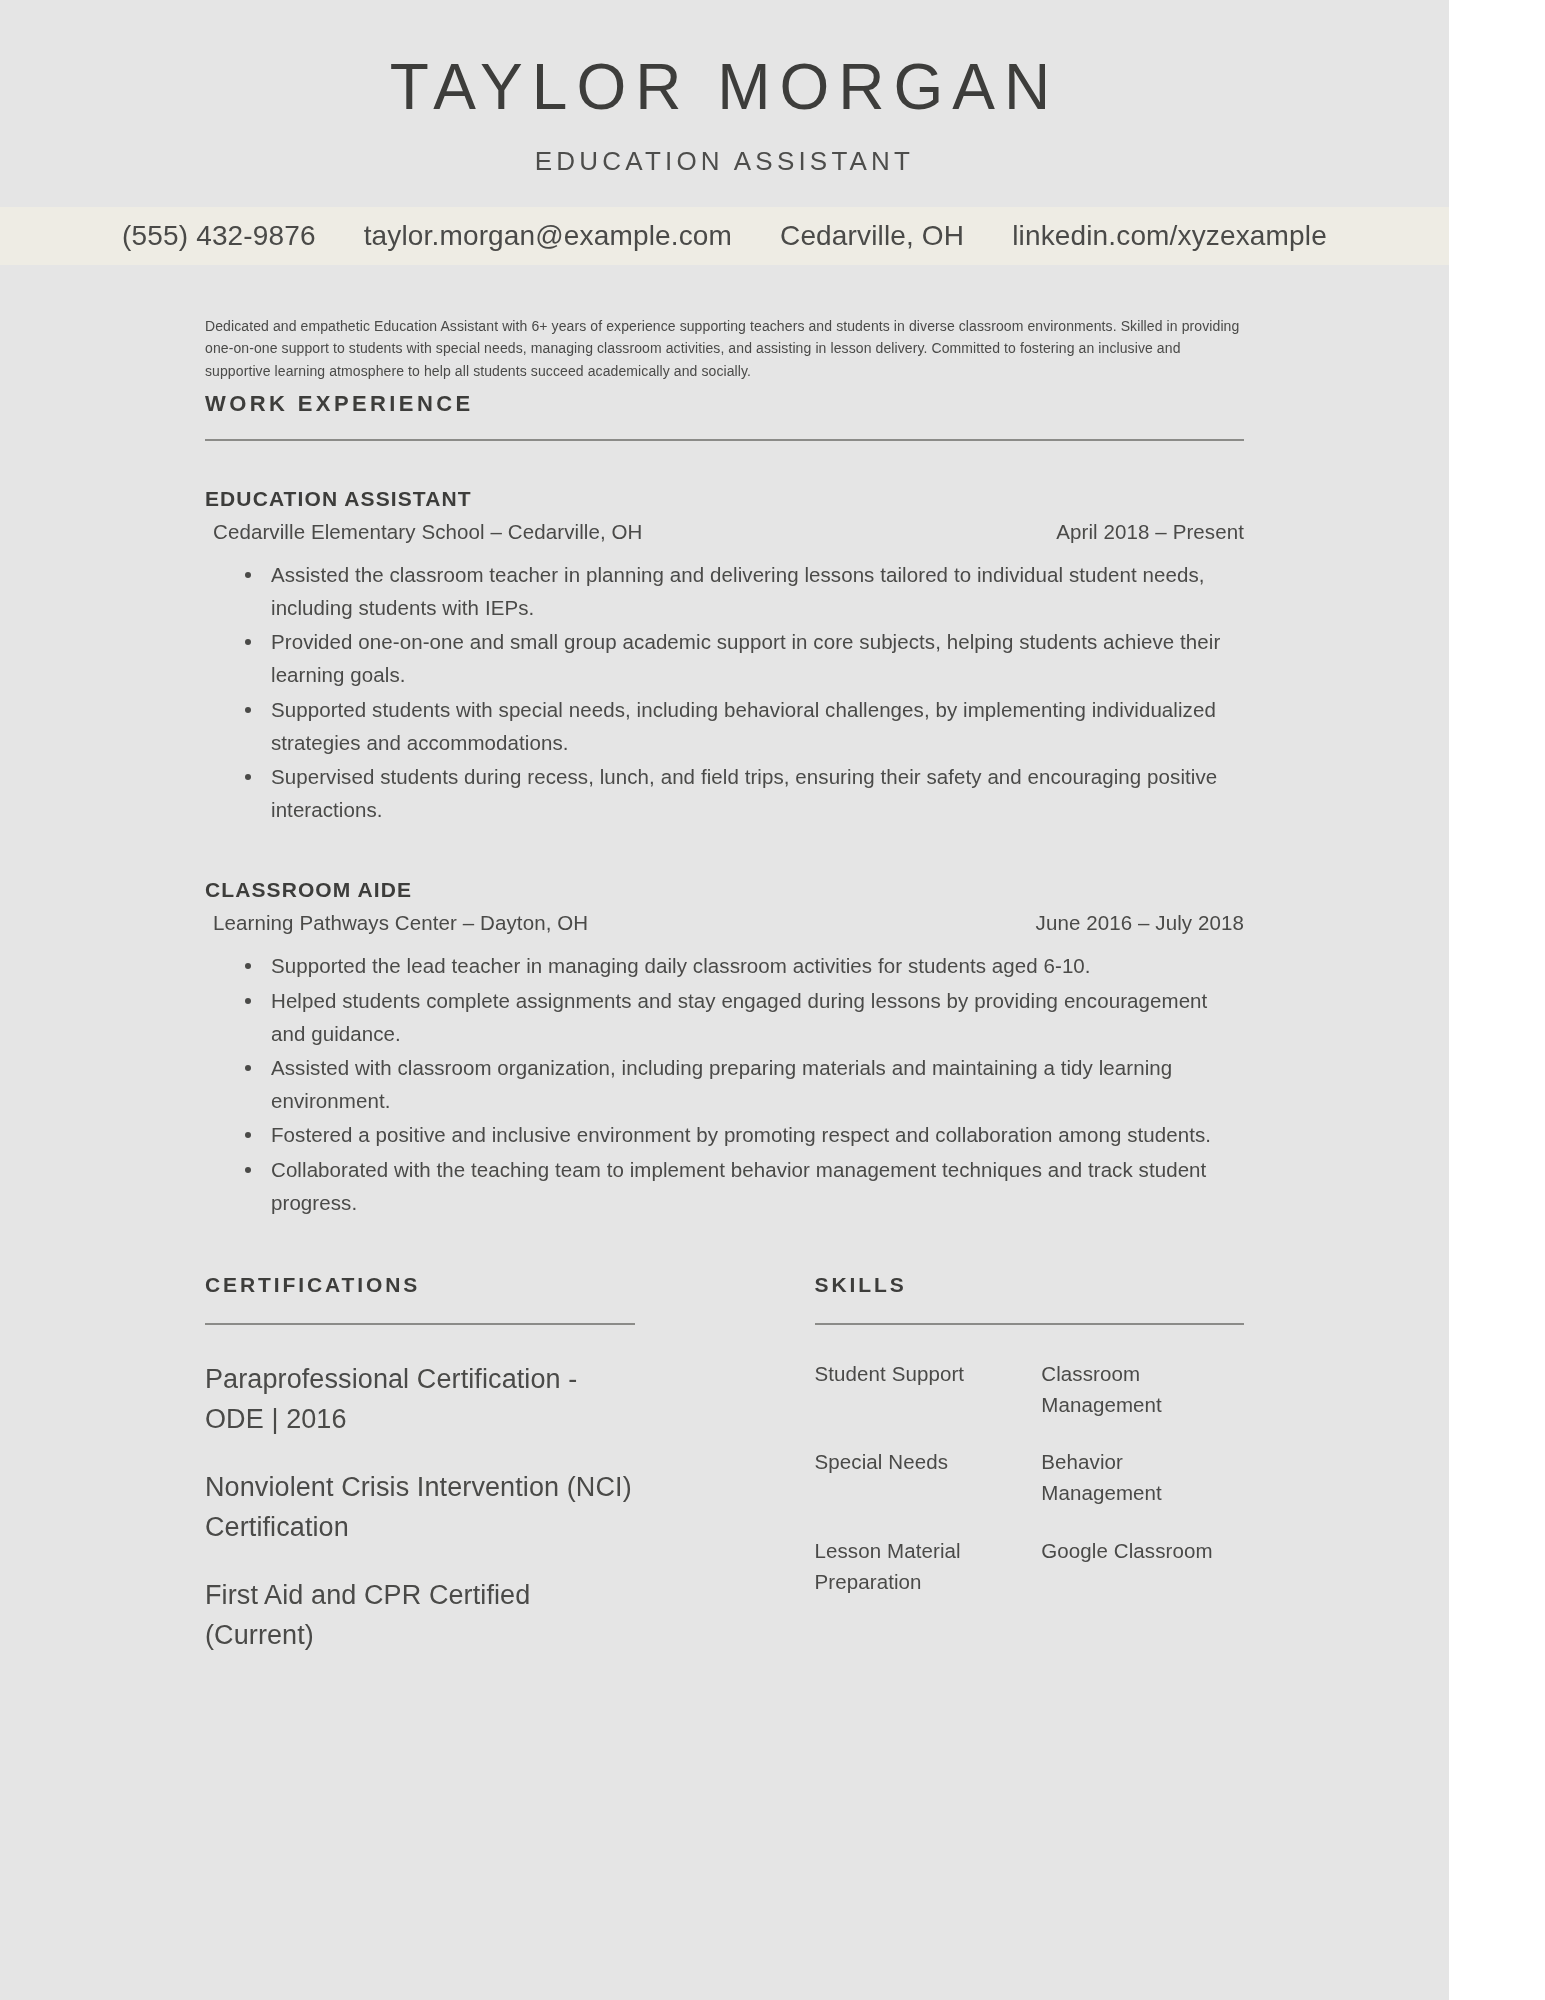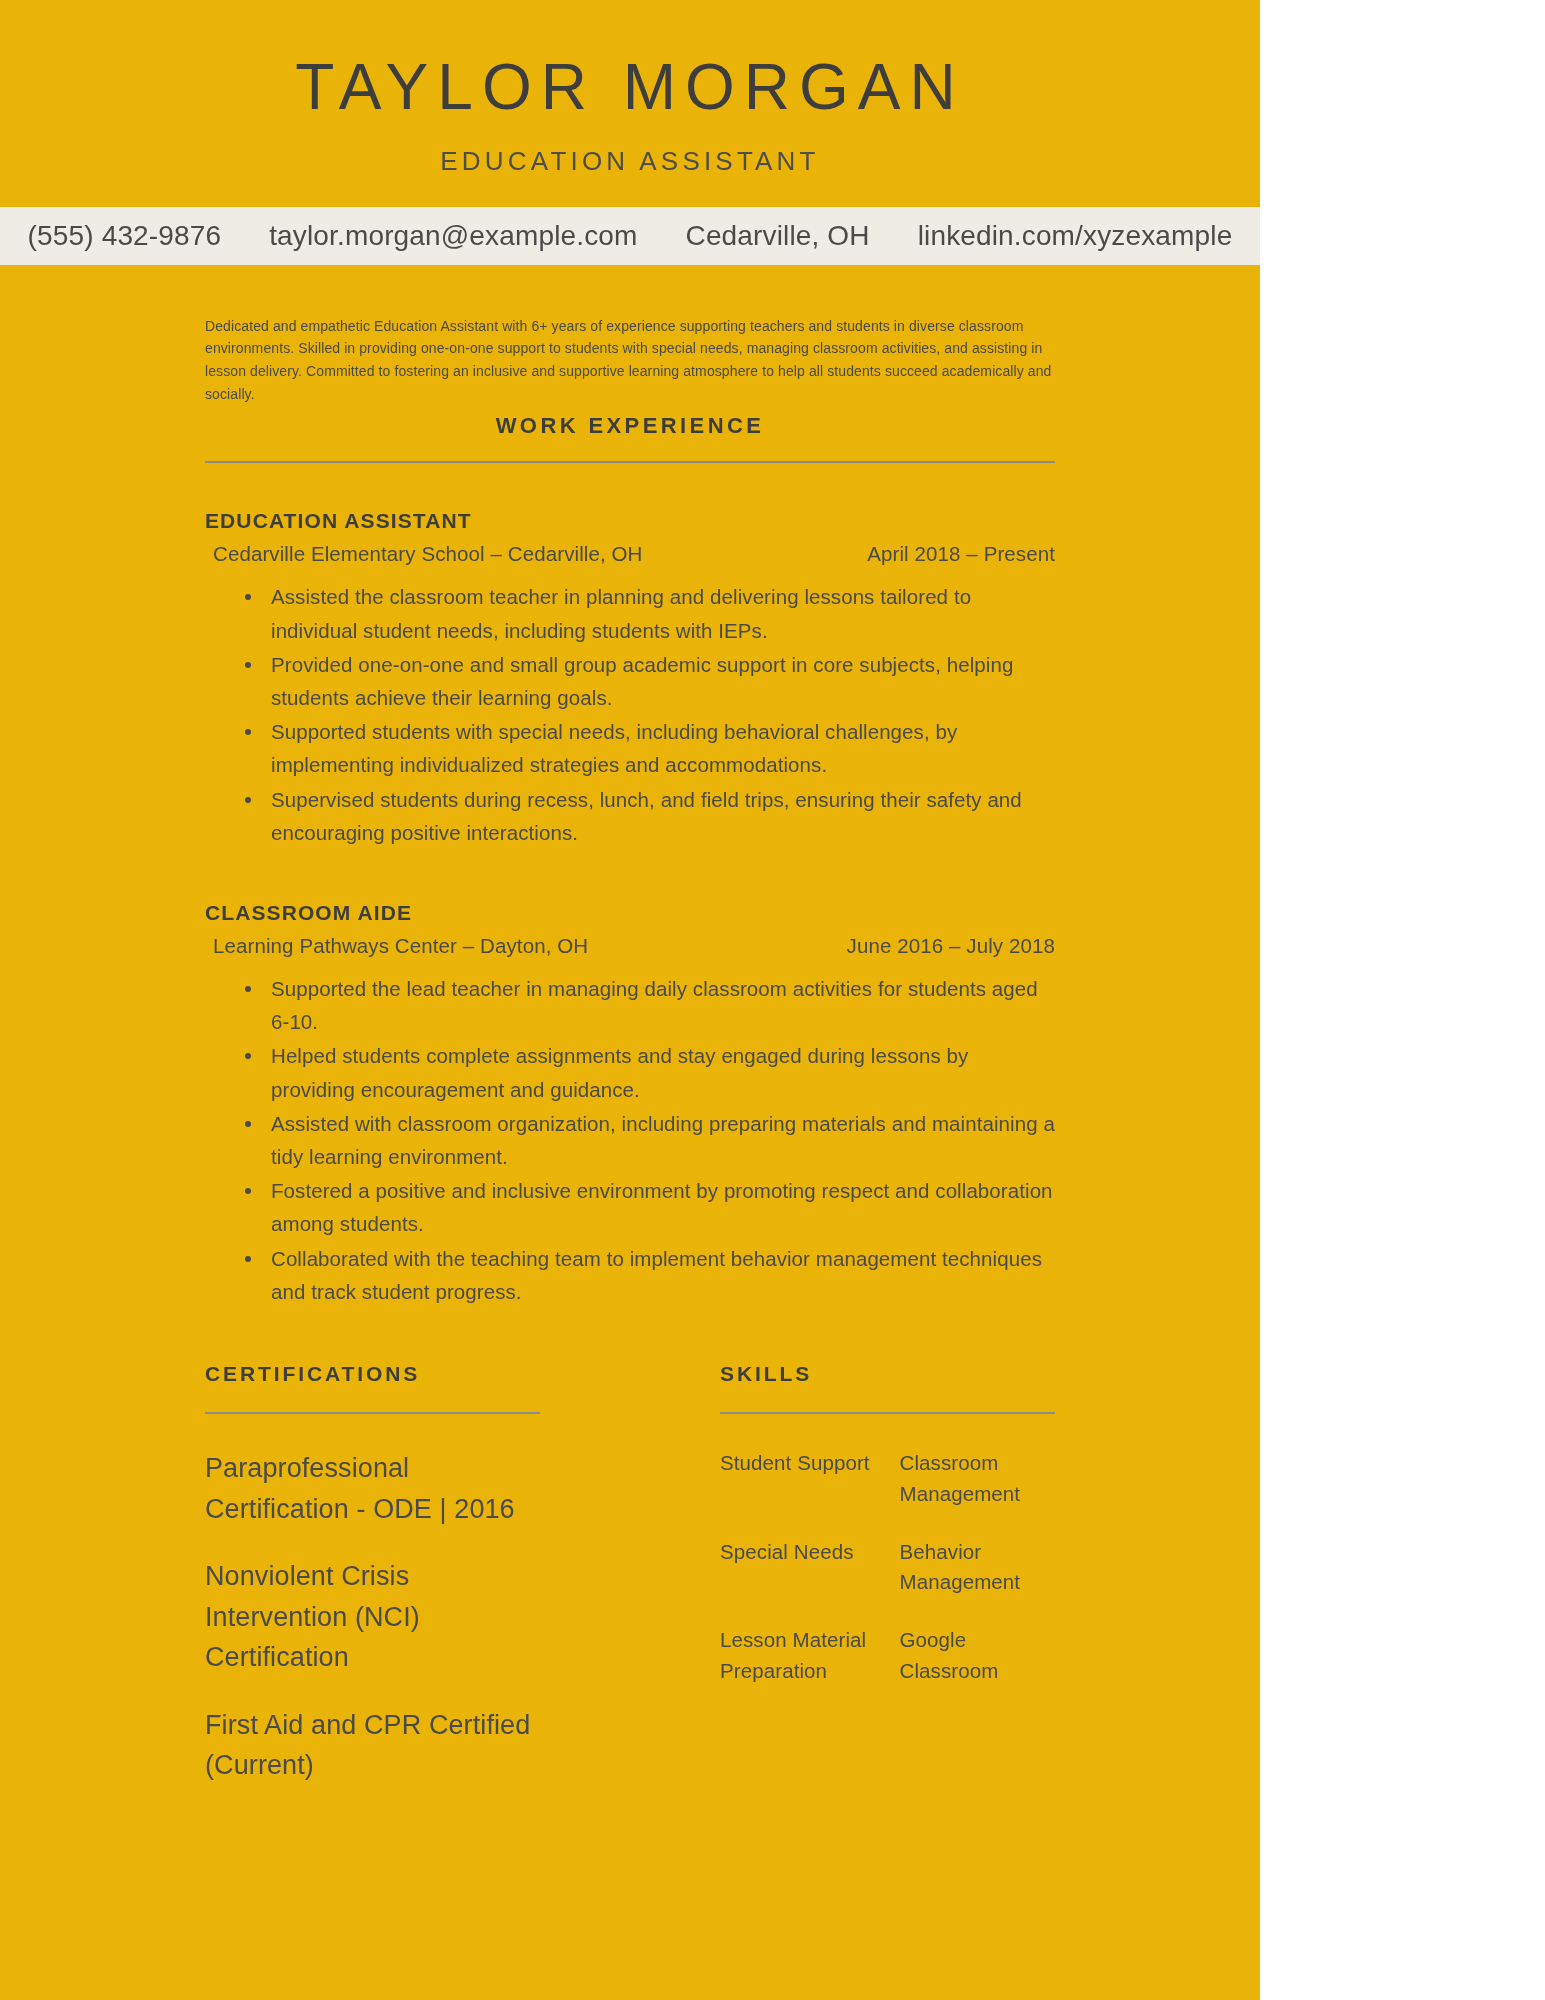--- a/index.html
+++ b/index.html
@@ -10,23 +10,23 @@
   }
 
   body {
     font-family: "Liberation Sans", sans-serif;
     color: #4a4a48;
     -webkit-font-smoothing: antialiased;
   }
 
   .page {
     position: relative;
-    width: 1260px;
+    width: 1449px;
     min-height: 2000px;
-    background: #eab308;
+    background: #e5e5e5;
     padding-bottom: 48px;
   }
 
   
   .header {
     padding-top: 52px;
     text-align: center;
   }
 
   .name {
@@ -78,21 +78,21 @@
   .summary {
     margin-top: 50px;
     font-size: 14px;
     line-height: 1.62;
     color: #4a4a48;
     letter-spacing: 0.1px;
   }
 
   
   .section-head {
-    text-align: center;
+    text-align: left;
     font-size: 22px;
     font-weight: 700;
     letter-spacing: 3.4px;
     color: #3d3d3b;
     margin-top: 8px;
   }
 
   .section-rule {
     height: 2px;
     background: #8b8b88;

